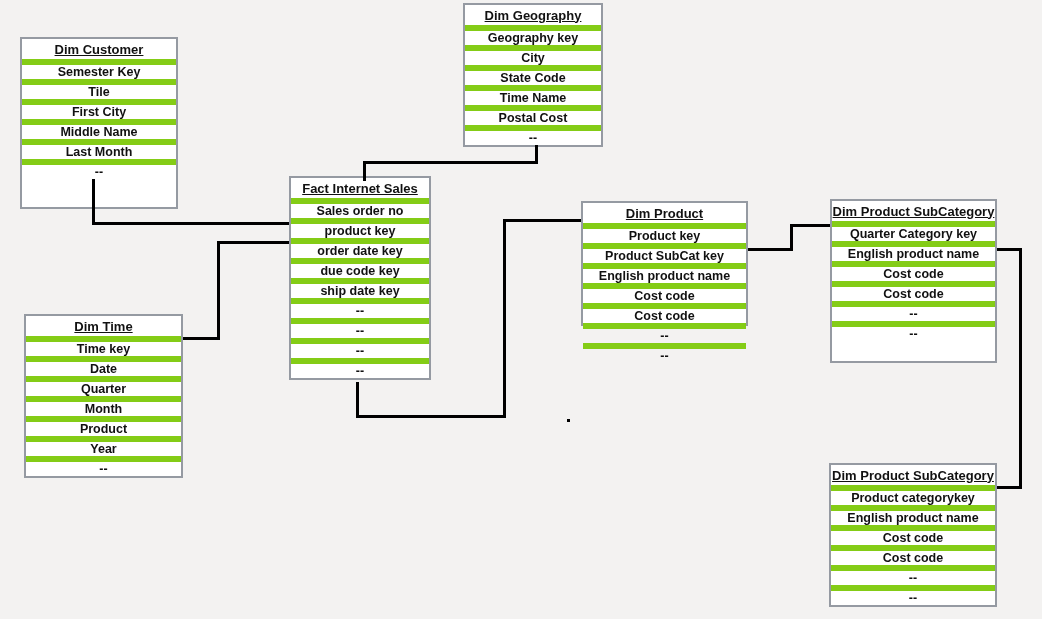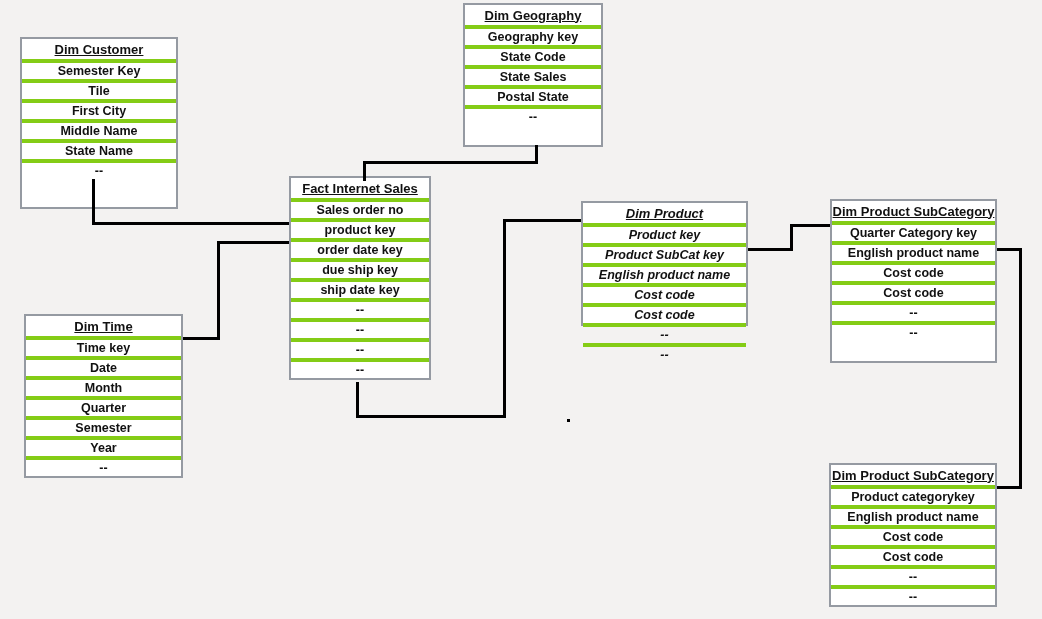--- a/index.html
+++ b/index.html
@@ -24,21 +24,21 @@
   }
   .trow {
     box-sizing: border-box;
     height: 20px;
     display: flex;
     align-items: center;
     justify-content: center;
     font-size: 12.5px;
     font-weight: bold;
     color: #111111;
-    border-top: 4px solid #84cc16;
+    border-top: 6px solid #84cc16;
     white-space: nowrap;
     overflow: hidden;
   }
   .trow.title-row {
     border-top: none;
     text-decoration: underline;
     font-size: 13px;
   }
   .seg {
     position: absolute;
@@ -53,54 +53,55 @@
 <body>
 
 <div id="diagram">
   <div id="tables-layer">
       <div class="db-table" style="left: 20px; top: 37px; width: 158px; height: 172px;">
         <div class="trow title-row">Dim Customer</div>
         <div class="trow">Semester Key</div>
         <div class="trow">Tile</div>
         <div class="trow">First City</div>
         <div class="trow">Middle Name</div>
-        <div class="trow">State Name</div>
+        <div class="trow">Last Month</div>
         <div class="trow">--</div>
       </div>
       <div class="db-table" style="left: 463px; top: 3px; width: 140px; height: 144px;">
         <div class="trow title-row">Dim Geography</div>
         <div class="trow">Geography key</div>
+        <div class="trow">City</div>
         <div class="trow">State Code</div>
-        <div class="trow">State Sales</div>
-        <div class="trow">Postal State</div>
+        <div class="trow">Time Name</div>
+        <div class="trow">Postal Cost</div>
         <div class="trow">--</div>
       </div>
       <div class="db-table" style="left: 289px; top: 176px; width: 142px; height: 204px;">
         <div class="trow title-row">Fact Internet Sales</div>
         <div class="trow">Sales order no</div>
         <div class="trow">product key</div>
         <div class="trow">order date key</div>
-        <div class="trow">due ship key</div>
+        <div class="trow">due code key</div>
         <div class="trow">ship date key</div>
         <div class="trow">--</div>
         <div class="trow">--</div>
         <div class="trow">--</div>
         <div class="trow">--</div>
       </div>
       <div class="db-table" style="left: 24px; top: 314px; width: 159px; height: 164px;">
         <div class="trow title-row">Dim Time</div>
         <div class="trow">Time key</div>
         <div class="trow">Date</div>
+        <div class="trow">Quarter</div>
         <div class="trow">Month</div>
-        <div class="trow">Quarter</div>
-        <div class="trow">Semester</div>
+        <div class="trow">Product</div>
         <div class="trow">Year</div>
         <div class="trow">--</div>
       </div>
-      <div class="db-table" style="left: 581px; top: 201px; width: 167px; height: 125px; font-style: italic;">
+      <div class="db-table" style="left: 581px; top: 201px; width: 167px; height: 125px;">
         <div class="trow title-row">Dim Product</div>
         <div class="trow">Product key</div>
         <div class="trow">Product SubCat key</div>
         <div class="trow">English product name</div>
         <div class="trow">Cost code</div>
         <div class="trow">Cost code</div>
         <div class="trow">--</div>
         <div class="trow">--</div>
       </div>
       <div class="db-table" style="left: 830px; top: 199px; width: 167px; height: 164px;">

